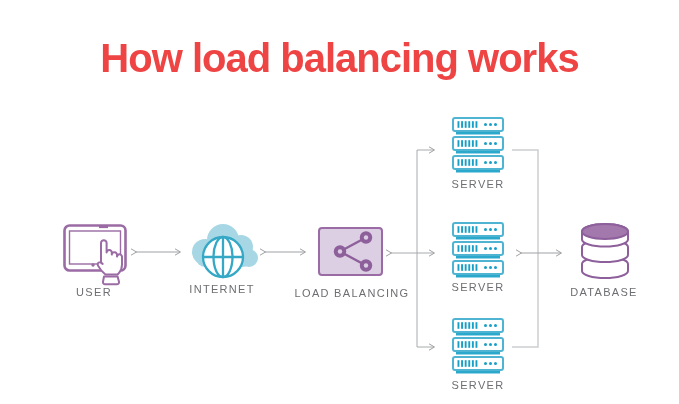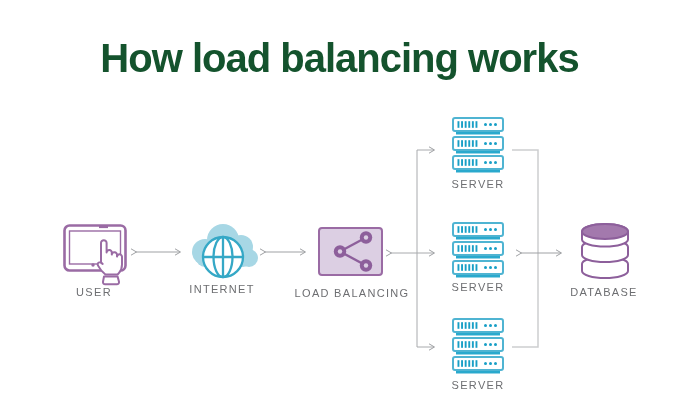--- a/index.html
+++ b/index.html
@@ -19,21 +19,21 @@
     position: absolute;
     top: 36px;
     left: 0;
     width: 679px;
     margin: 0;
     text-align: center;
     font-family: "Liberation Sans", sans-serif;
     font-weight: 700;
     font-size: 40px;
     letter-spacing: -1px;
-    color: #14532d;
+    color: #ef4444;
   }
   svg.diagram {
     position: absolute;
     top: 0;
     left: 0;
   }
   .node-label {
     font-family: "Liberation Sans", sans-serif;
     font-size: 11px;
     font-weight: 500;

